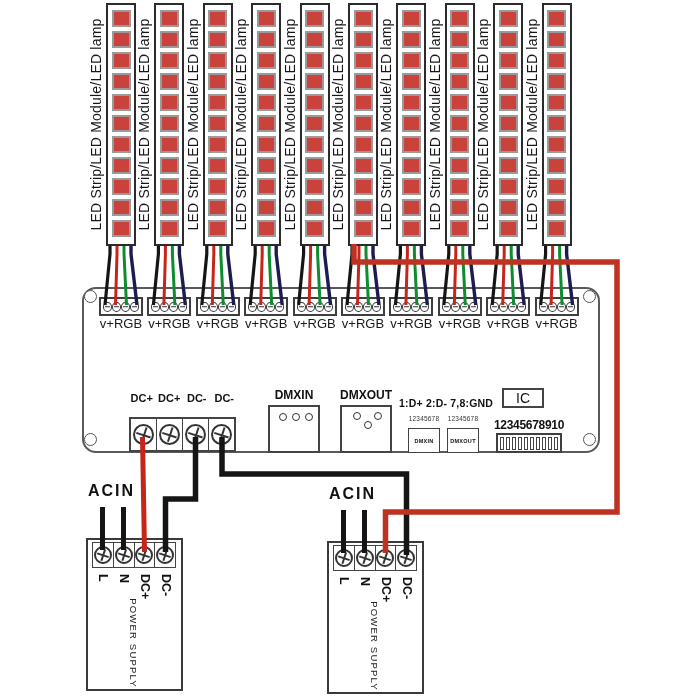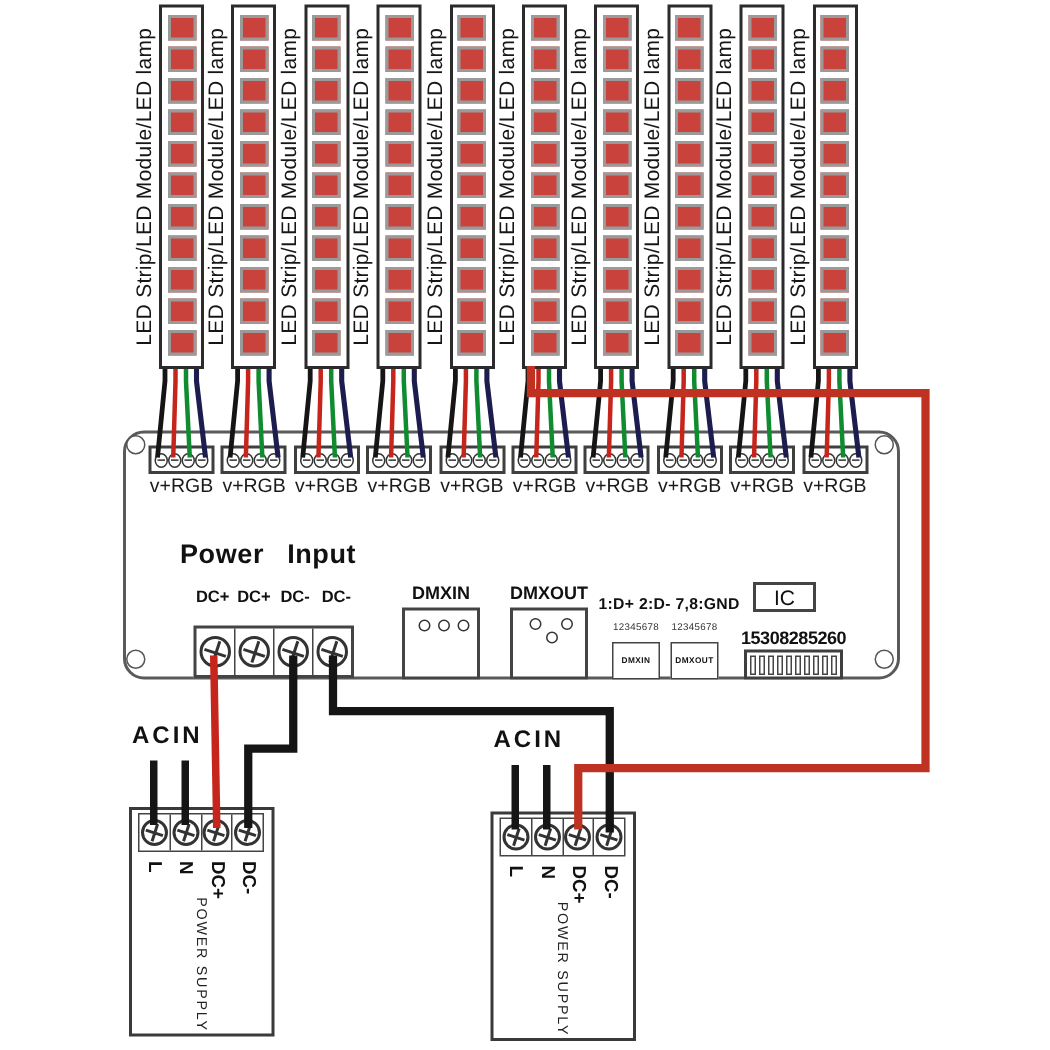--- a/index.html
+++ b/index.html
@@ -65,21 +65,20 @@
 <body>
 
 <div id="canvas">
 
   <div class="ctrl"></div>
   <div class="hole" style="left:84px;top:290px;"></div>
   <div class="hole" style="left:583px;top:290px;"></div>
   <div class="hole" style="left:84px;top:433px;"></div>
   <div class="hole" style="left:583px;top:433px;"></div>
 
-  <div class="pwr-title">Power Input</div>
 
   <div class="dcrow">
     <span>DC+</span>
     <span>DC+</span>
     <span>DC-</span>
     <span>DC-</span>
   </div>
 
   <div class="tblock">
     <div class="tcell">
@@ -111,21 +110,21 @@
   </div>
 
   <div class="pinnote">1:D+ 2:D- 7,8:GND</div>
 
   <div class="portdigits" style="left:408px;top:415px;">12345678</div>
   <div class="portbox" style="left:408px;top:428px;">DMXIN</div>
   <div class="portdigits" style="left:447px;top:415px;">12345678</div>
   <div class="portbox" style="left:447px;top:428px;">DMXOUT</div>
 
   <div class="icbox">IC</div>
-  <div class="dipnums">15308285260</div>
+  <div class="dipnums">12345678910</div>
   <div class="dip" id="dip">
       <div class="dipslot"></div>
       <div class="dipslot"></div>
       <div class="dipslot"></div>
       <div class="dipslot"></div>
       <div class="dipslot"></div>
       <div class="dipslot"></div>
       <div class="dipslot"></div>
       <div class="dipslot"></div>
       <div class="dipslot"></div>

